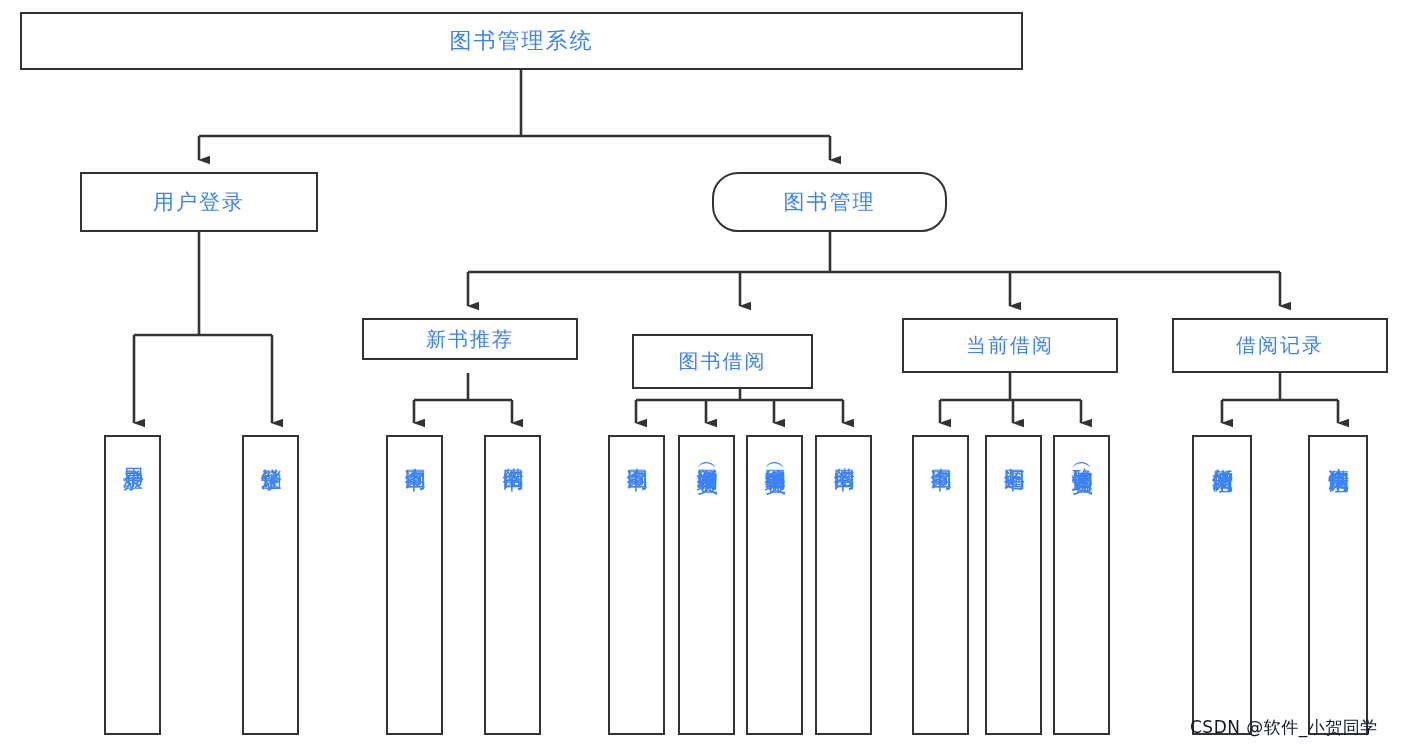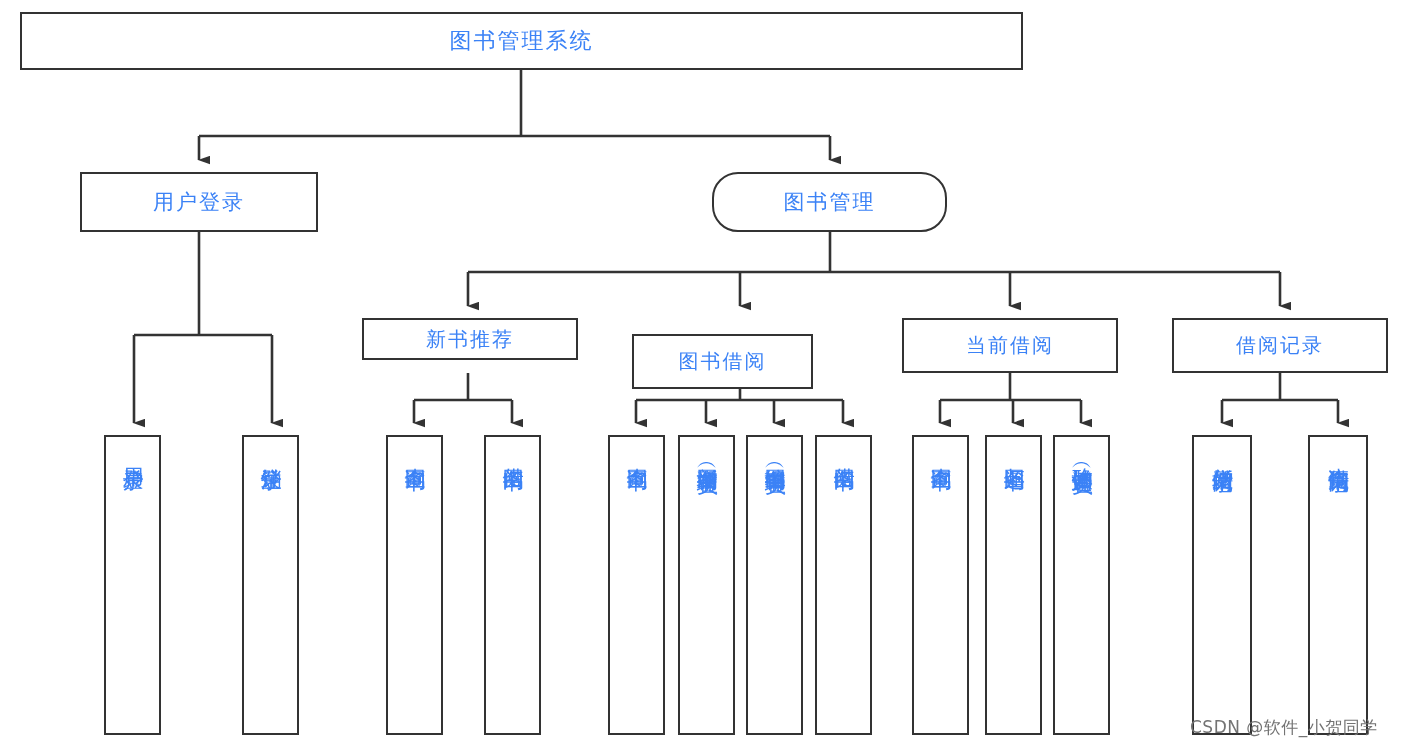--- a/index.html
+++ b/index.html
@@ -61,21 +61,21 @@
   }
   .htext {
     letter-spacing: 2px;
     white-space: nowrap;
   }
   #watermark {
     position: absolute;
     left: 1190px;
     top: 716px;
     font-size: 17px;
-    color: #737373;
+    color: #0f172a;
     letter-spacing: 0.5px;
     white-space: nowrap;
     font-family: "DejaVu Sans", "Liberation Sans", sans-serif;
   }
 </style>
 </head>
 <body>
 
 <div id="diagram-root">
 

